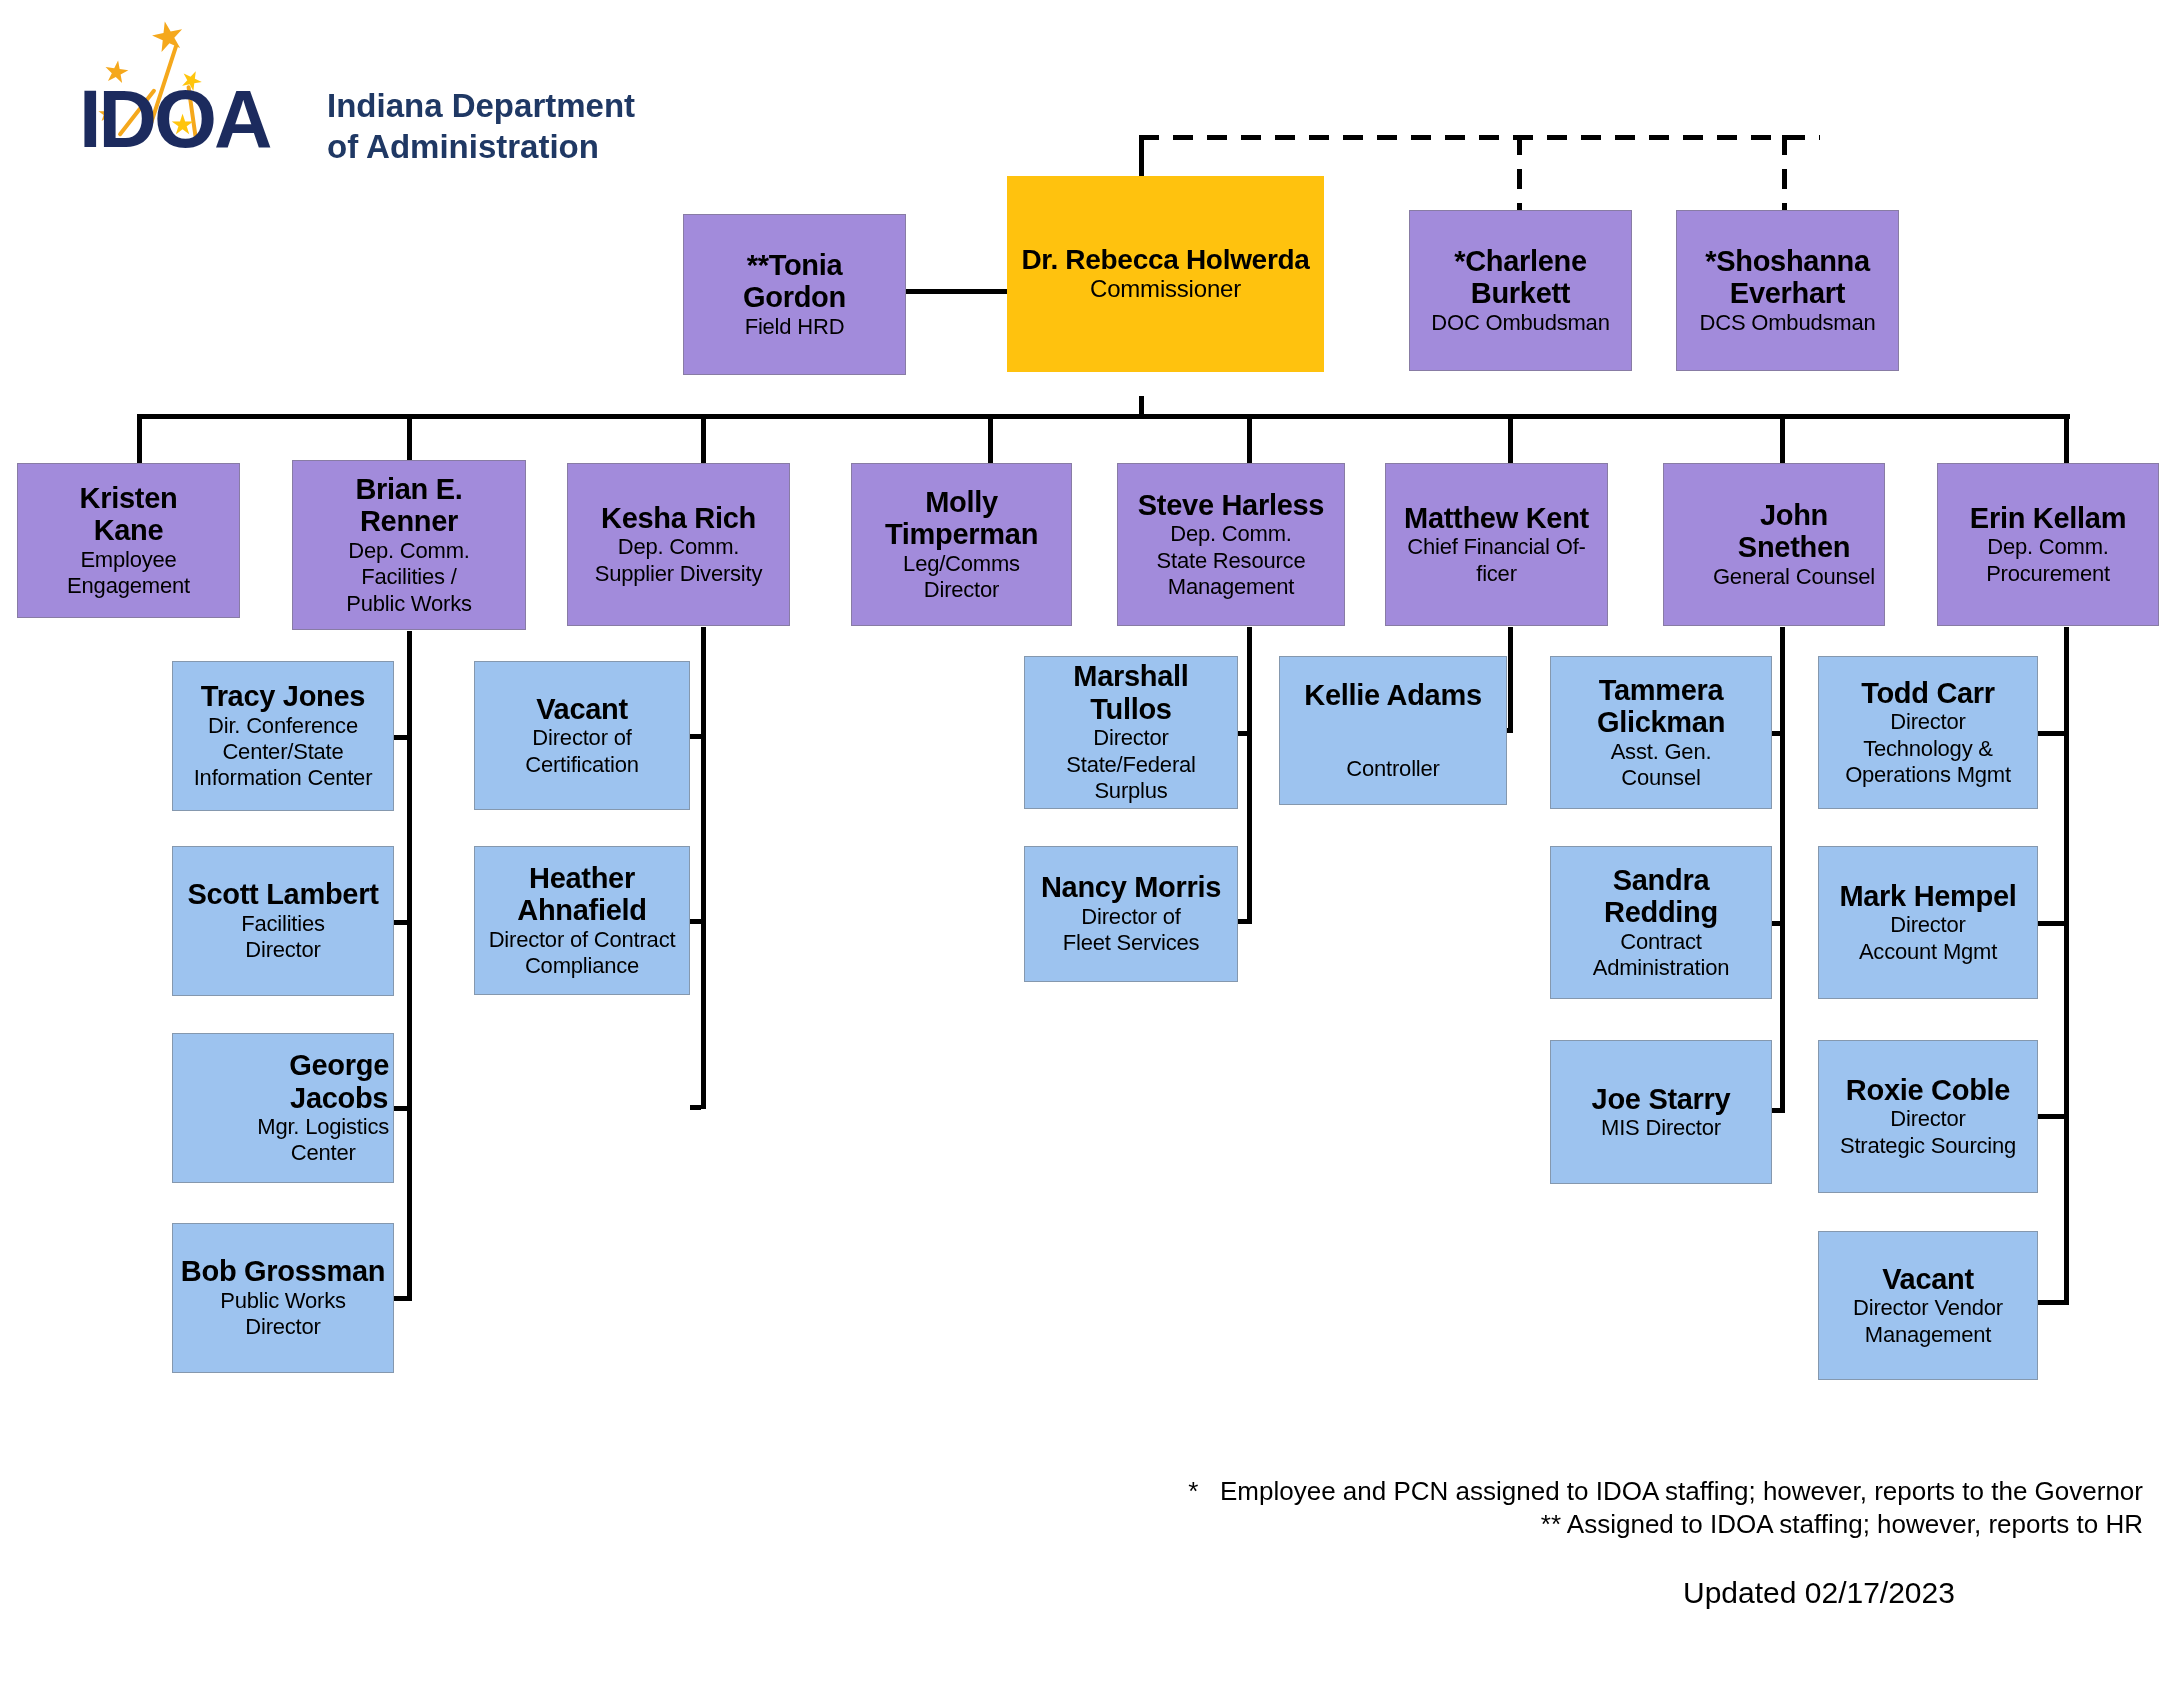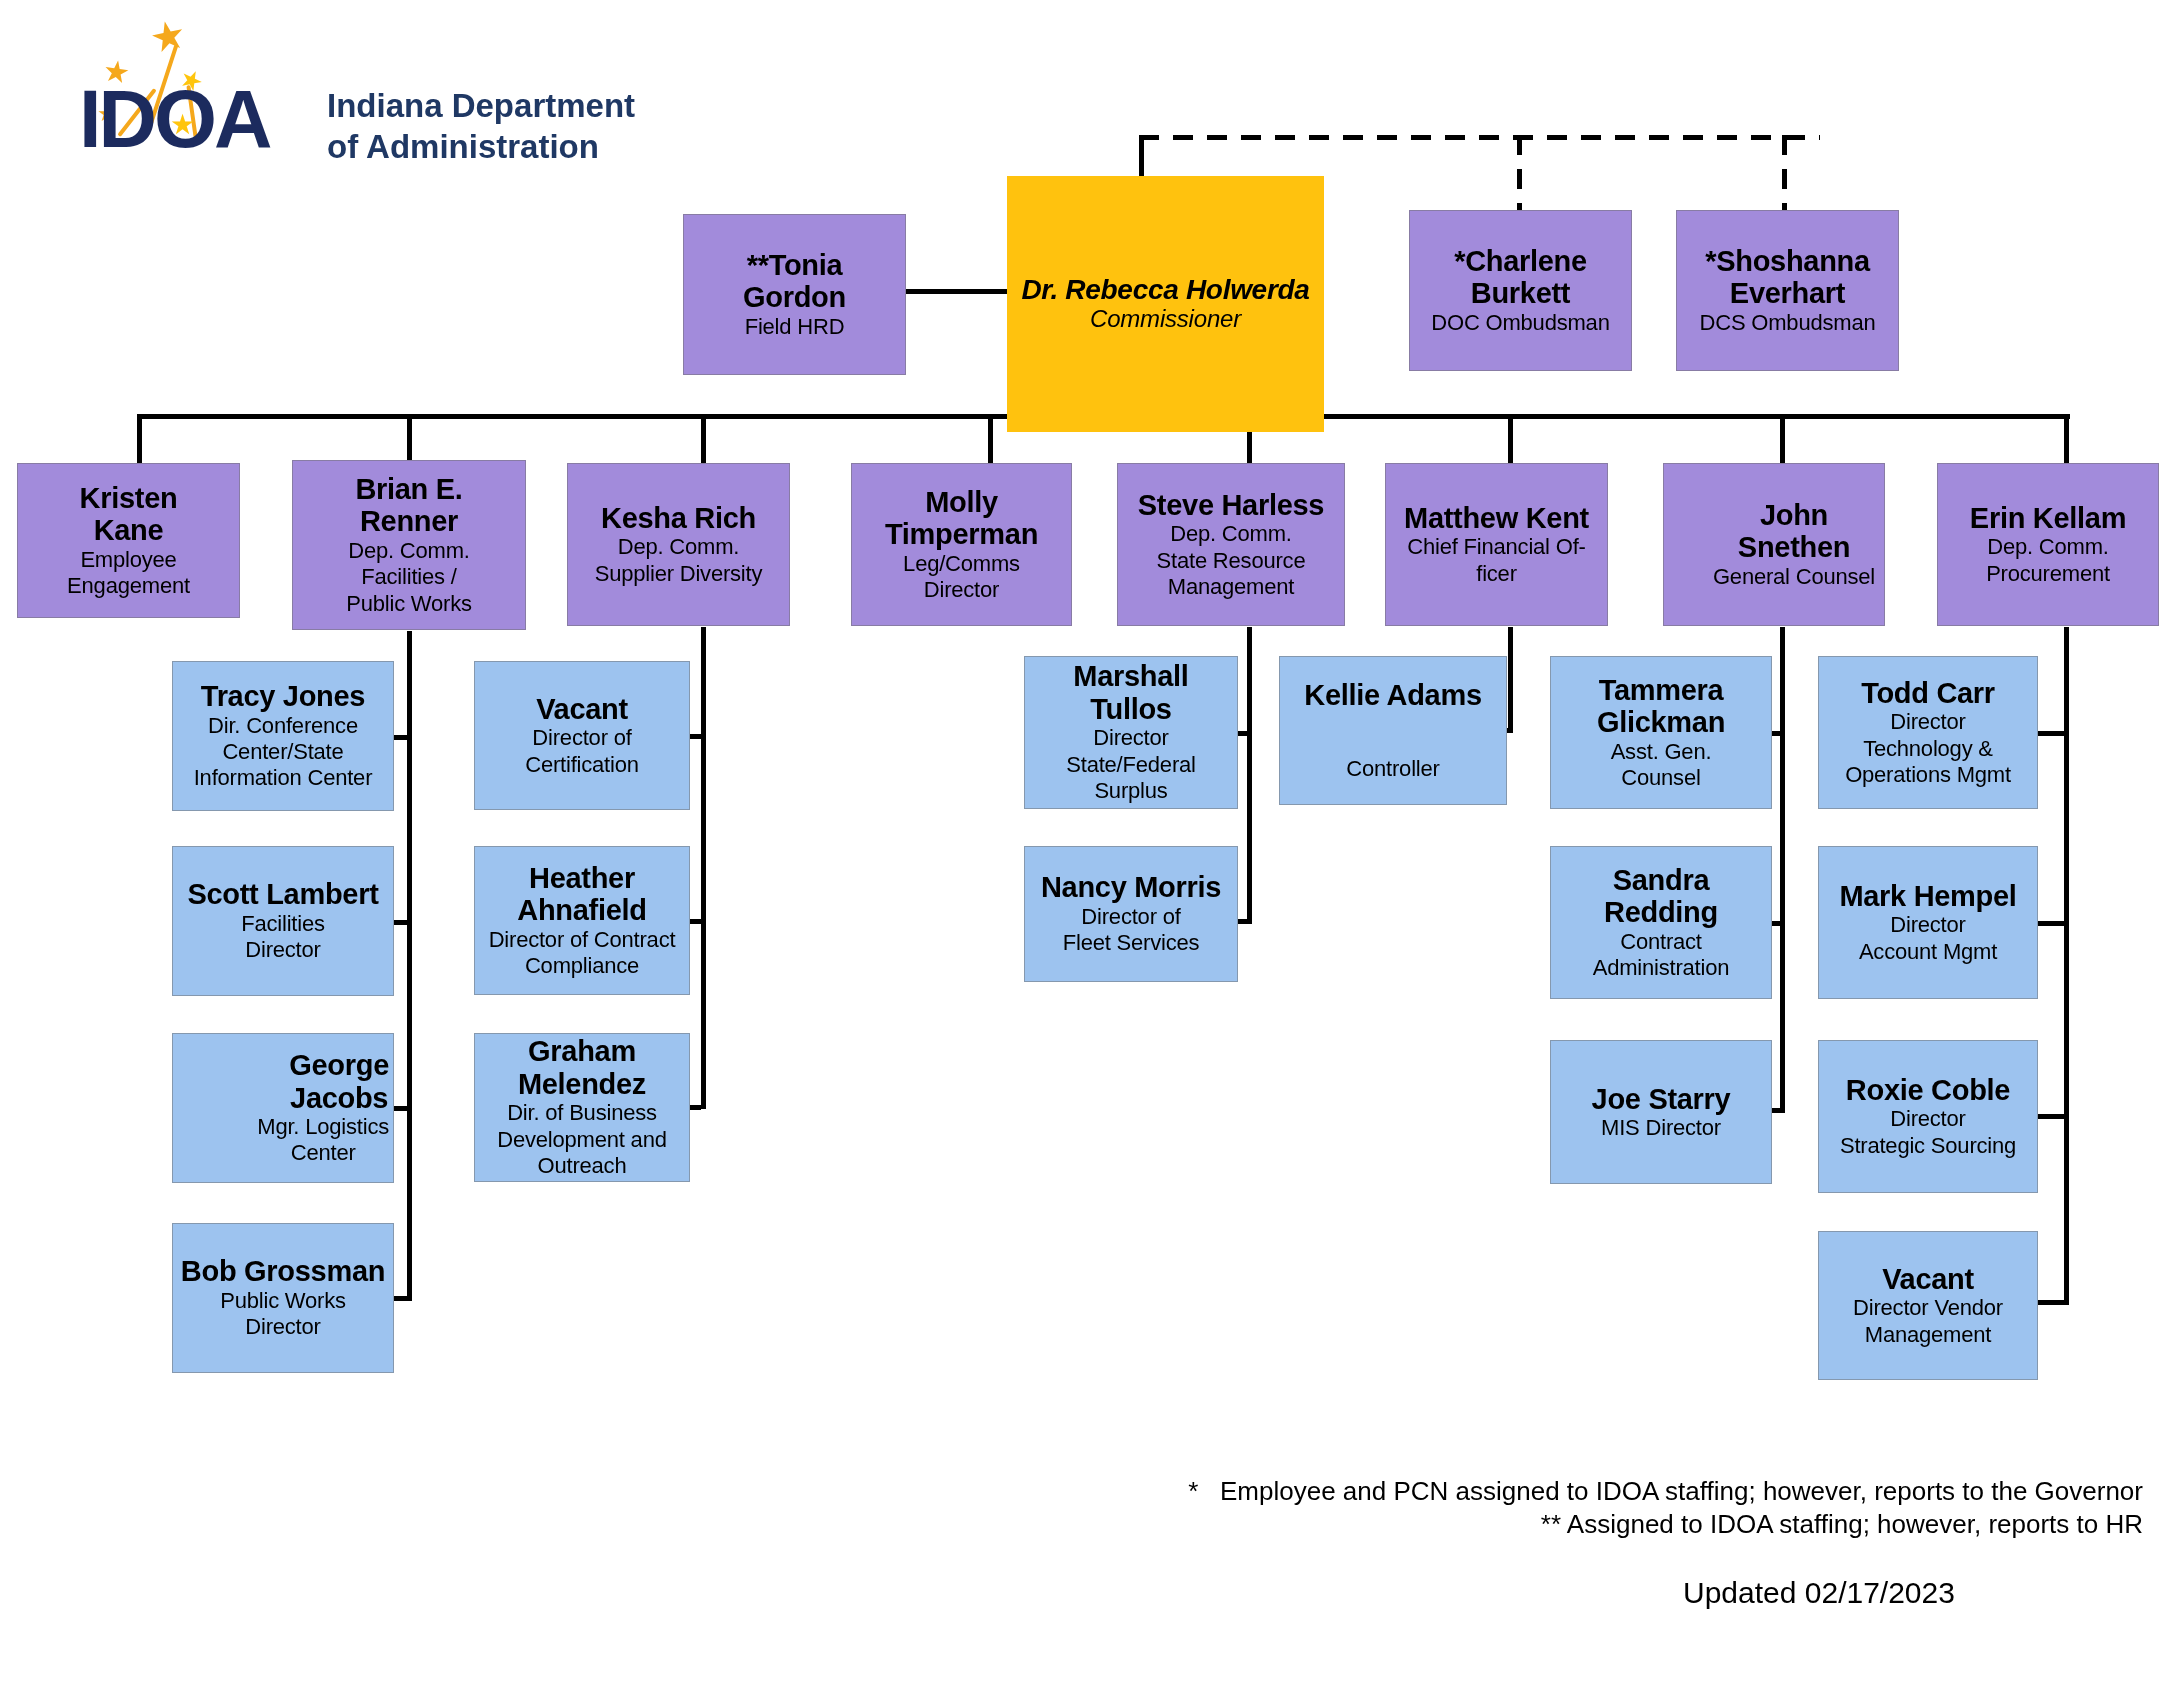--- a/index.html
+++ b/index.html
@@ -108,21 +108,21 @@
   <div class="ln" style="left:2037px;top:731px;width:27px;height:5px;"></div>
   <div class="ln" style="left:2037px;top:921px;width:27px;height:5px;"></div>
   <div class="ln" style="left:2037px;top:1114px;width:27px;height:5px;"></div>
   <div class="ln" style="left:2037px;top:1300px;width:27px;height:5px;"></div>
 
   <div class="node v-purple" style="left:683px;top:214px;width:223px;height:161px;">
     <div class="nm">**Tonia
 Gordon</div>
     <div class="tt">Field HRD</div>
   </div>
-  <div class="node v-gold" style="left:1007px;top:176px;width:317px;height:256px;font-style:italic;">
+  <div class="node v-gold" style="left:1007px;top:176px;width:317px;height:196px;">
     <div class="nm">Dr. Rebecca Holwerda</div>
     <div class="tt">Commissioner</div>
   </div>
   <div class="node v-purple" style="left:1409px;top:210px;width:223px;height:161px;">
     <div class="nm">*Charlene
 Burkett</div>
     <div class="tt">DOC Ombudsman</div>
   </div>
   <div class="node v-purple" style="left:1676px;top:210px;width:223px;height:161px;">
     <div class="nm">*Shoshanna
@@ -201,27 +201,20 @@
     <div class="nm">Vacant</div>
     <div class="tt">Director of
 Certification</div>
   </div>
   <div class="node v-blue" style="left:474px;top:846px;width:216px;height:149px;">
     <div class="nm">Heather
 Ahnafield</div>
     <div class="tt">Director of Contract
 Compliance</div>
   </div>
-  <div class="node v-blue" style="left:474px;top:1033px;width:216px;height:149px;">
-    <div class="nm">Graham
-Melendez</div>
-    <div class="tt">Dir. of Business
-Development and
-Outreach</div>
-  </div>
 
   <div class="node v-blue" style="left:1024px;top:656px;width:214px;height:153px;">
     <div class="nm">Marshall
 Tullos</div>
     <div class="tt">Director
 State/Federal
 Surplus</div>
   </div>
   <div class="node v-blue" style="left:1024px;top:846px;width:214px;height:136px;">
     <div class="nm">Nancy Morris</div>

